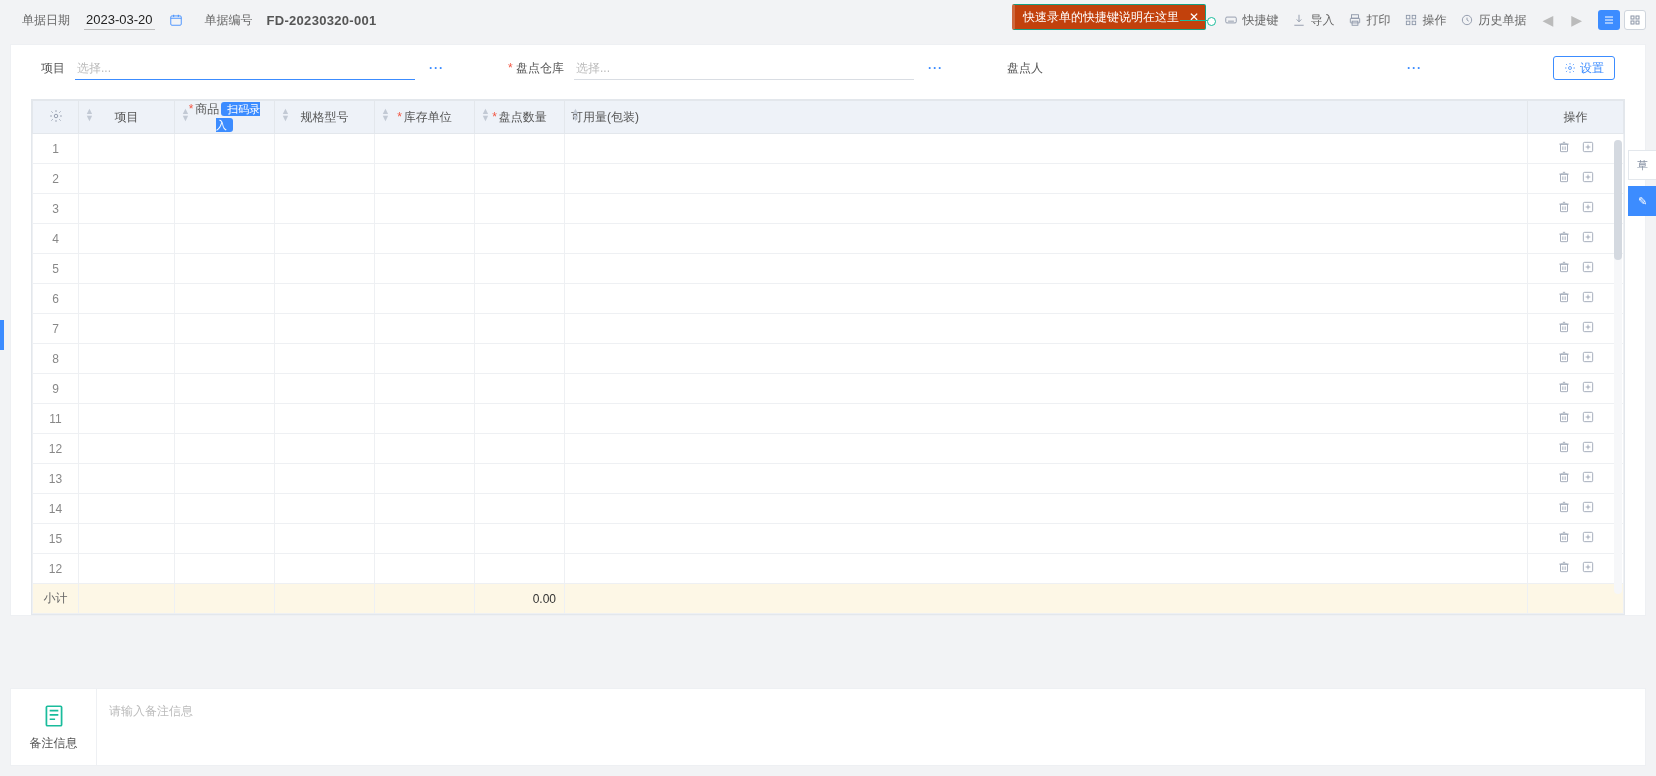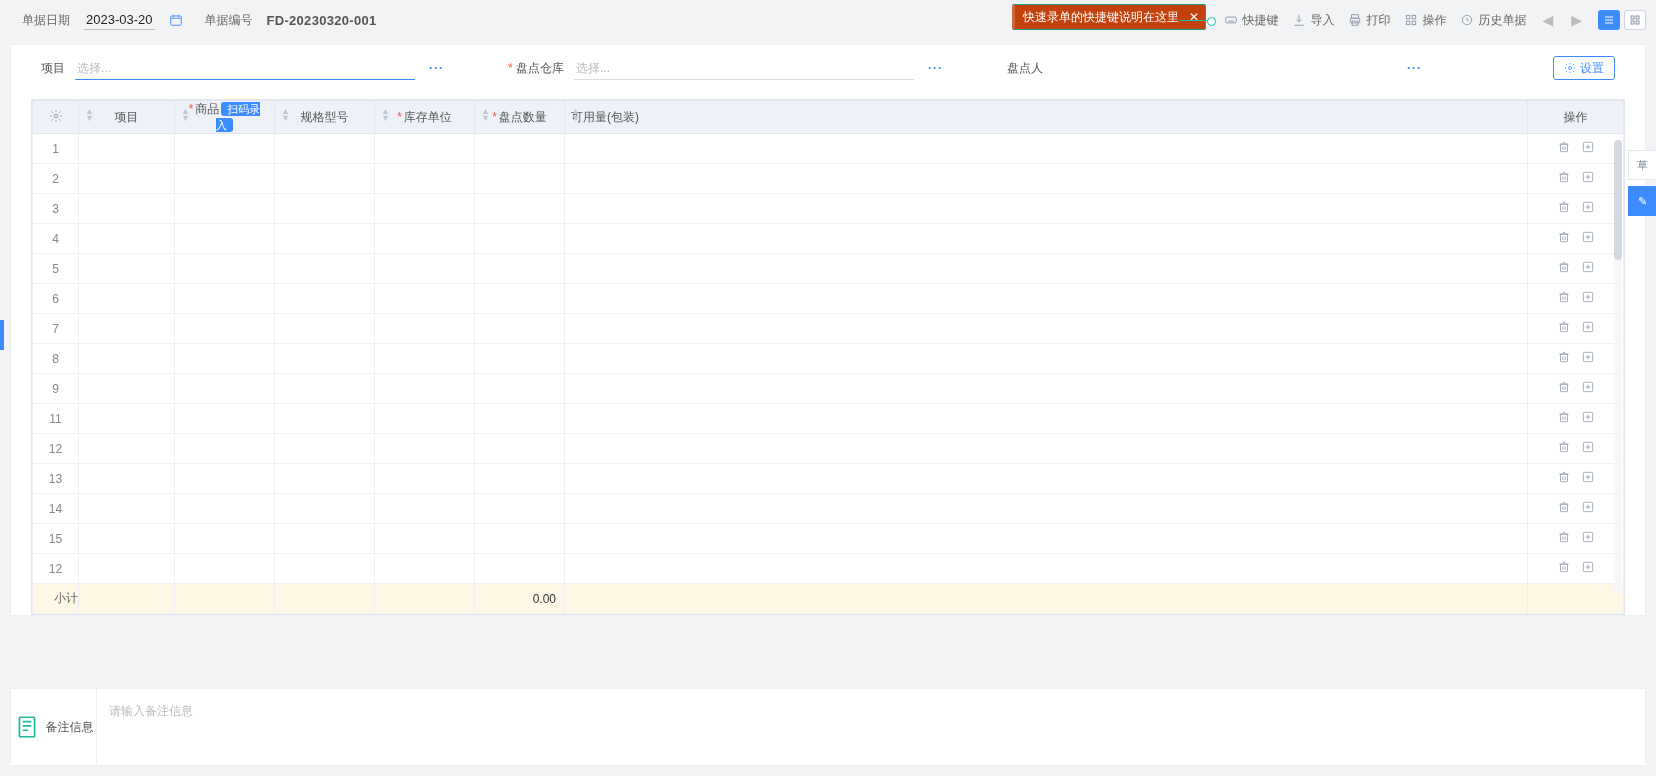--- a/index.html
+++ b/index.html
@@ -128,21 +128,21 @@
   thead th .sort { position:absolute; left:6px; top:7px; color:#c2c9d4; font-size:9px; line-height:7px; }
   thead th .req { color:#f25643; margin-right:2px;}
   tbody td {
     border:1px solid #eef0f3;
     height:30px;
     text-align:center;
     color:#555;
     font-size:12px;
   }
   tbody td.rn { color:#888; }
-  tbody tr.subtotal td { background:#fdf7e6; color:#666;text-align:right; }
+  tbody tr.subtotal td { background:#fdf7e6; color:#666; }
   tbody tr.subtotal td.val { text-align:right; padding-right:8px; font-weight:500; color:#333;}
   .gear { width:14px; height:14px; stroke:#8a94a6; fill:none; stroke-width:1.5; }
 
   .badge-scan {
     background:#3c8cff; color:#fff; font-size:11px;
     padding:1px 6px; border-radius:3px; margin-left:2px;
   }
 
   
   .row-act { display:flex; gap:10px; justify-content:center; align-items:center; }
@@ -155,21 +155,21 @@
   .remarks {
     position:absolute;
     left:10px; right:10px; bottom:10px;
     height:78px;
     background:#fff;
     border:1px solid #eef0f3;
     display:flex;
   }
   .remarks .side {
     width:86px; border-right:1px solid #eef0f3;
-    display:flex; flex-direction:row; align-items:center; justify-content:center; gap:6px;
+    display:flex; flex-direction:column; align-items:center; justify-content:center; gap:6px;
     color:#555;
   }
   .remarks .side svg { width:26px; height:26px; stroke:#1abc9c; fill:none; stroke-width:1.6;}
   .remarks textarea {
     flex:1; border:none; resize:none; padding:14px 12px; font-size:12px; color:#0369a1;
     outline:none; font-family:inherit;
   }
   .remarks textarea::placeholder{ color:#bbb; }
 
   

